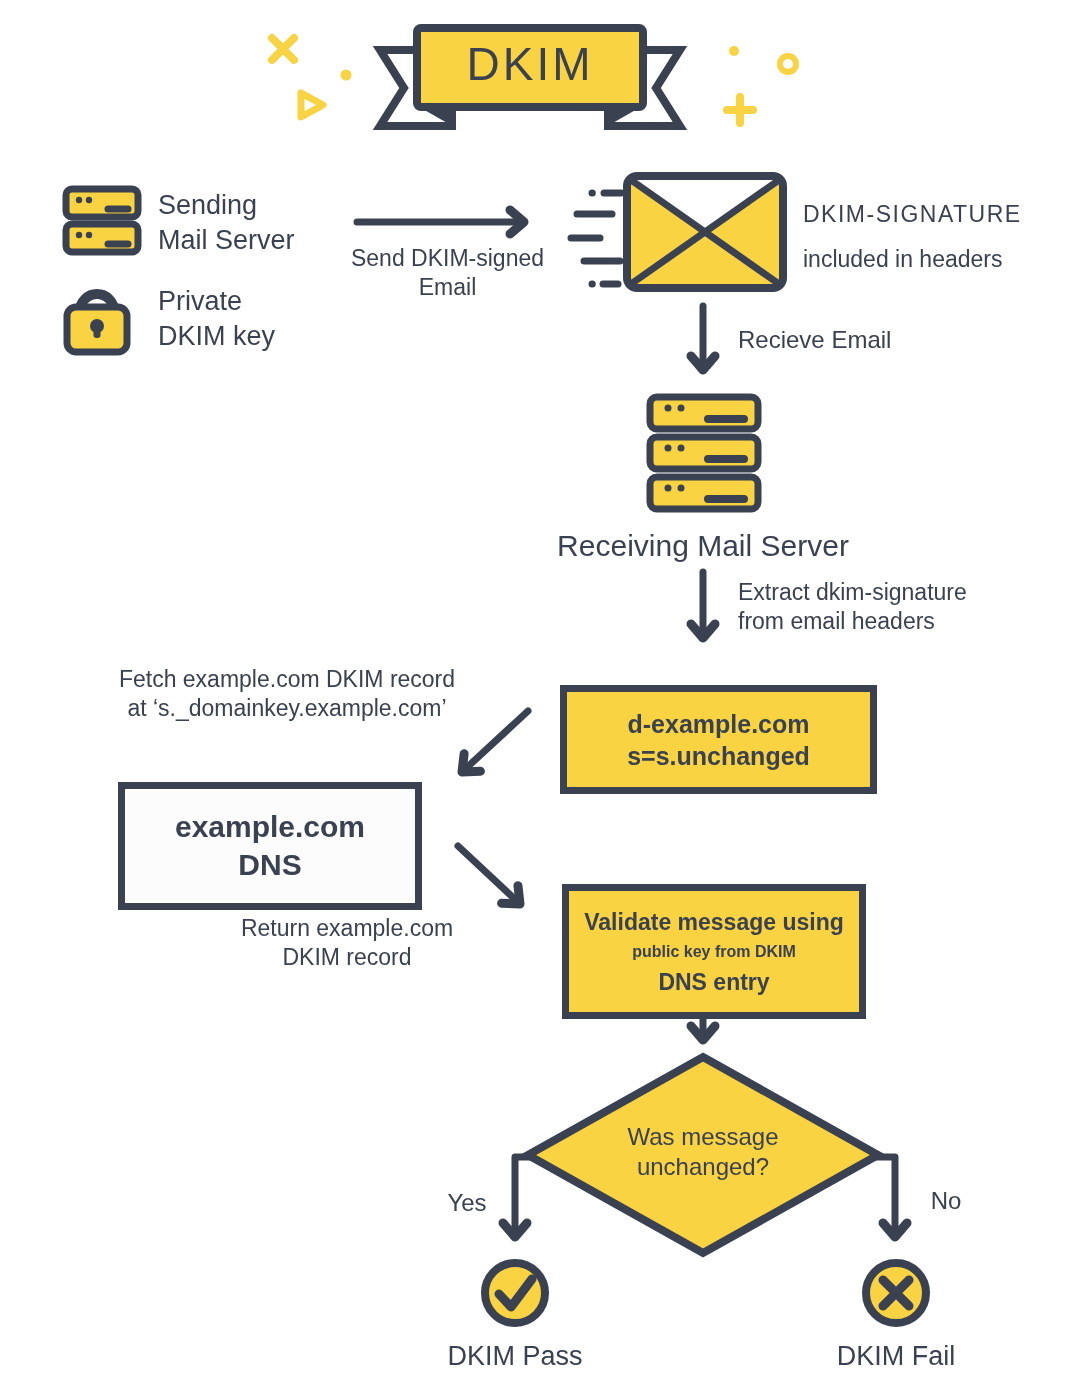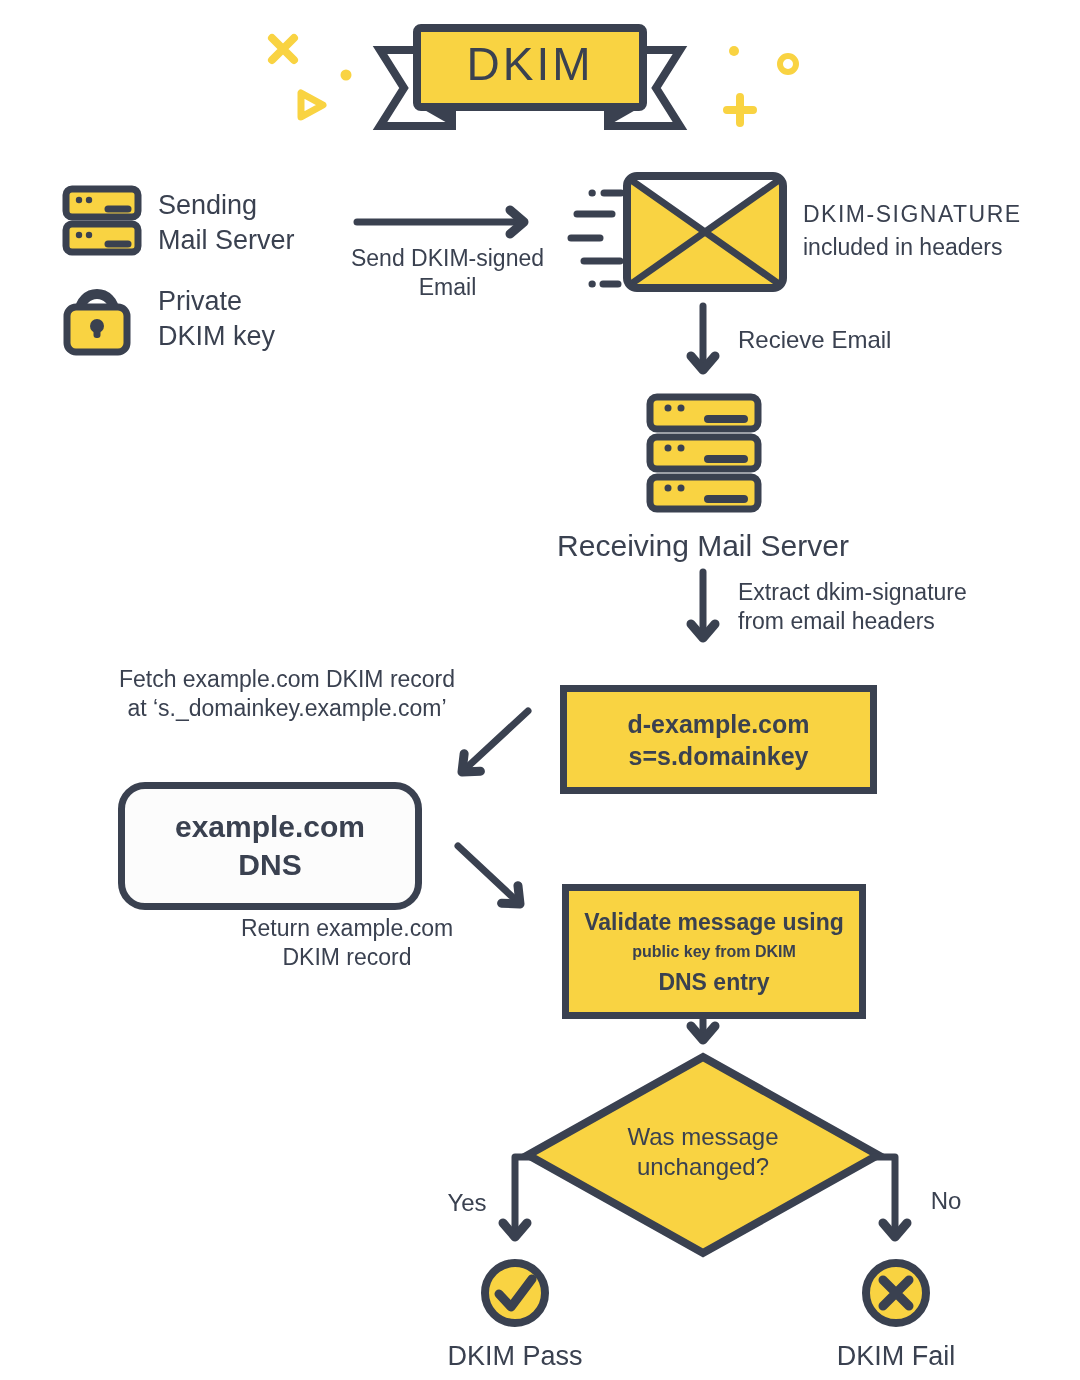--- a/index.html
+++ b/index.html
@@ -143,43 +143,43 @@
     <div>Mail Server</div>
   </div>
 
   <div class="t ctr fs23" style="left:335px;top:244px;width:225px;">
     <div>Send DKIM-signed</div>
     <div>Email</div>
   </div>
 
   <div class="t" style="left:803px;top:200px;">
     <div class="sig1">DKIM-SIGNATURE</div>
-    <div class="sig2" style="margin-top:4px;">included in headers</div>
+    <div class="sig2" style="margin-top:16px;">included in headers</div>
   </div>
 
   <div class="t fs24" style="left:738px;top:325px;">Recieve Email</div>
 
   <div class="t ctr" style="left:453px;top:527px;width:500px;font-size:30px;">Receiving Mail Server</div>
 
   <div class="t fs23" style="left:738px;top:578px;">
     <div>Extract dkim-signature</div>
     <div>from email headers</div>
   </div>
 
   <div class="box ybox" style="left:560px;top:653px;width:317px;height:109px;">
     <div style="font-size:25px;line-height:32px;">d-example.com</div>
-    <div style="font-size:25px;line-height:32px;">s=s.domainkey</div>
+    <div style="font-size:25px;line-height:32px;">s=s.unchanged</div>
   </div>
 
   <div class="t ctr fs23" style="left:97px;top:665px;width:380px;">
     <div>Fetch example.com DKIM record</div>
     <div>at  ‘s._domainkey.example.com’</div>
   </div>
 
-  <div class="box wbox" style="left:118px;top:750px;width:304px;height:128px;border-radius:27px;">
+  <div class="box wbox" style="left:118px;top:750px;width:304px;height:128px;">
     <div style="font-size:30px;line-height:38px;">example.com</div>
     <div style="font-size:30px;line-height:38px;">DNS</div>
   </div>
 
   <div class="t rgt fs23" style="left:222px;top:914px;width:250px;">
     <div>Return example.com</div>
     <div>DKIM record</div>
   </div>
 
   <div class="box ybox" style="left:562px;top:852px;width:304px;height:135px;">

